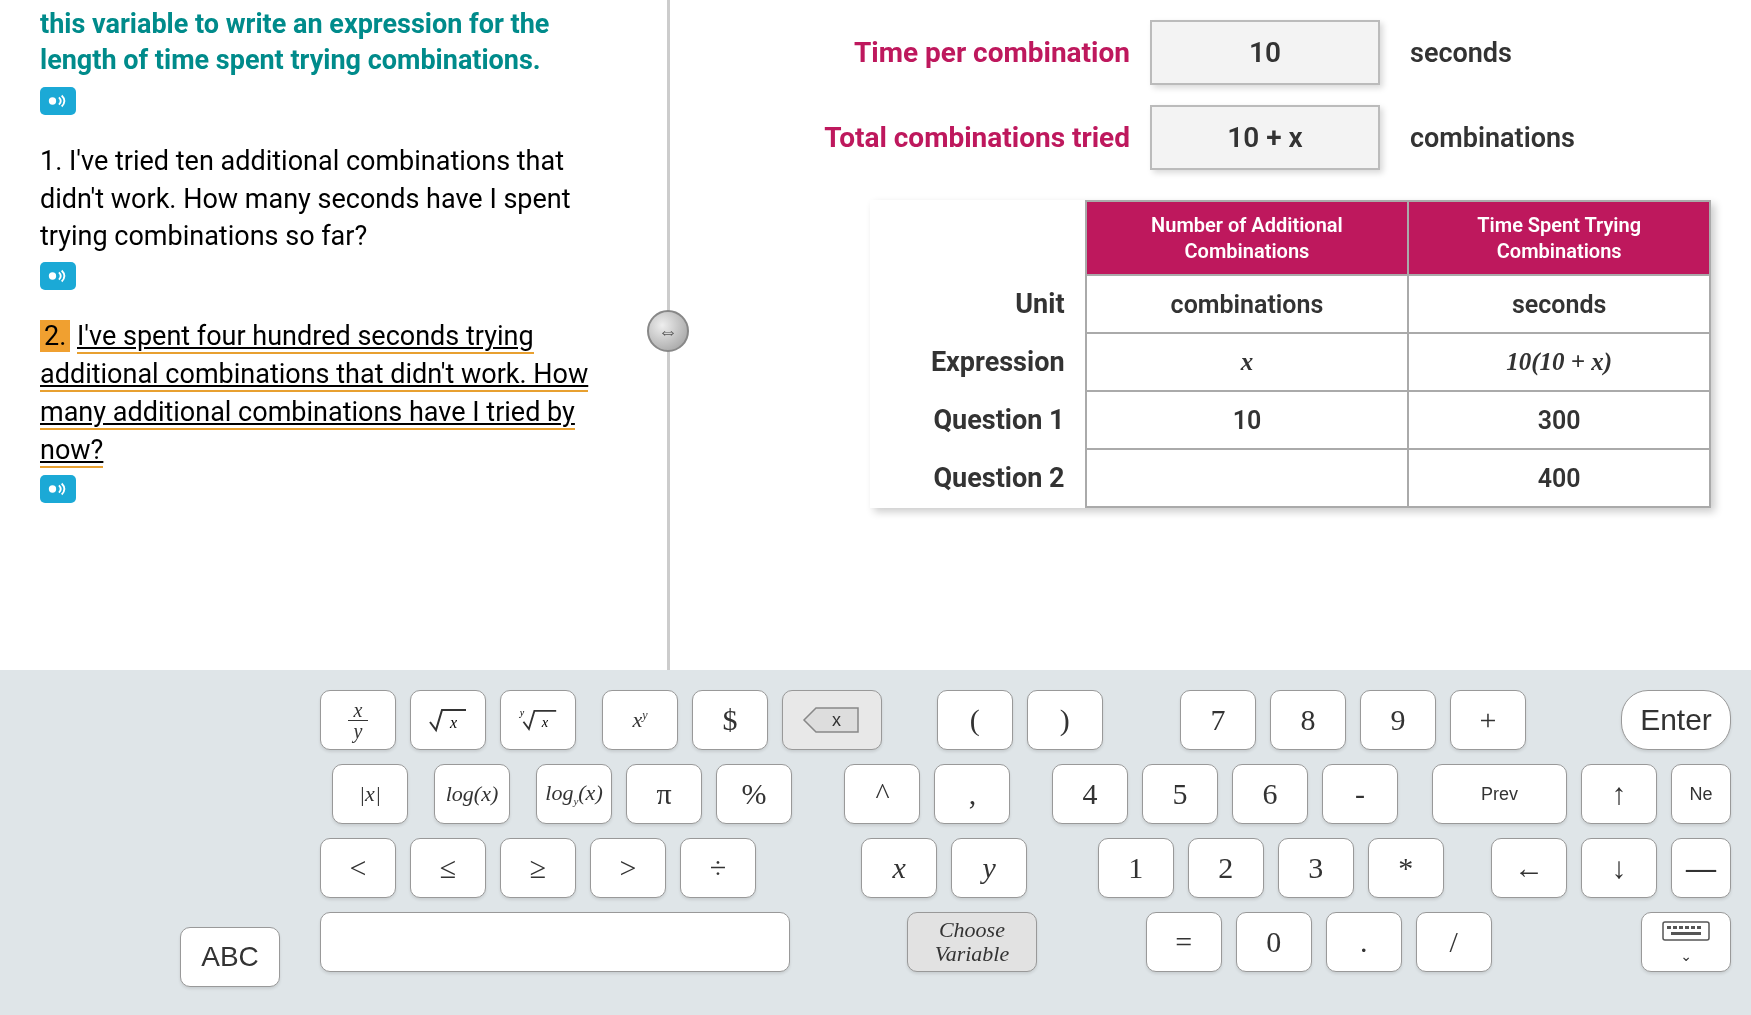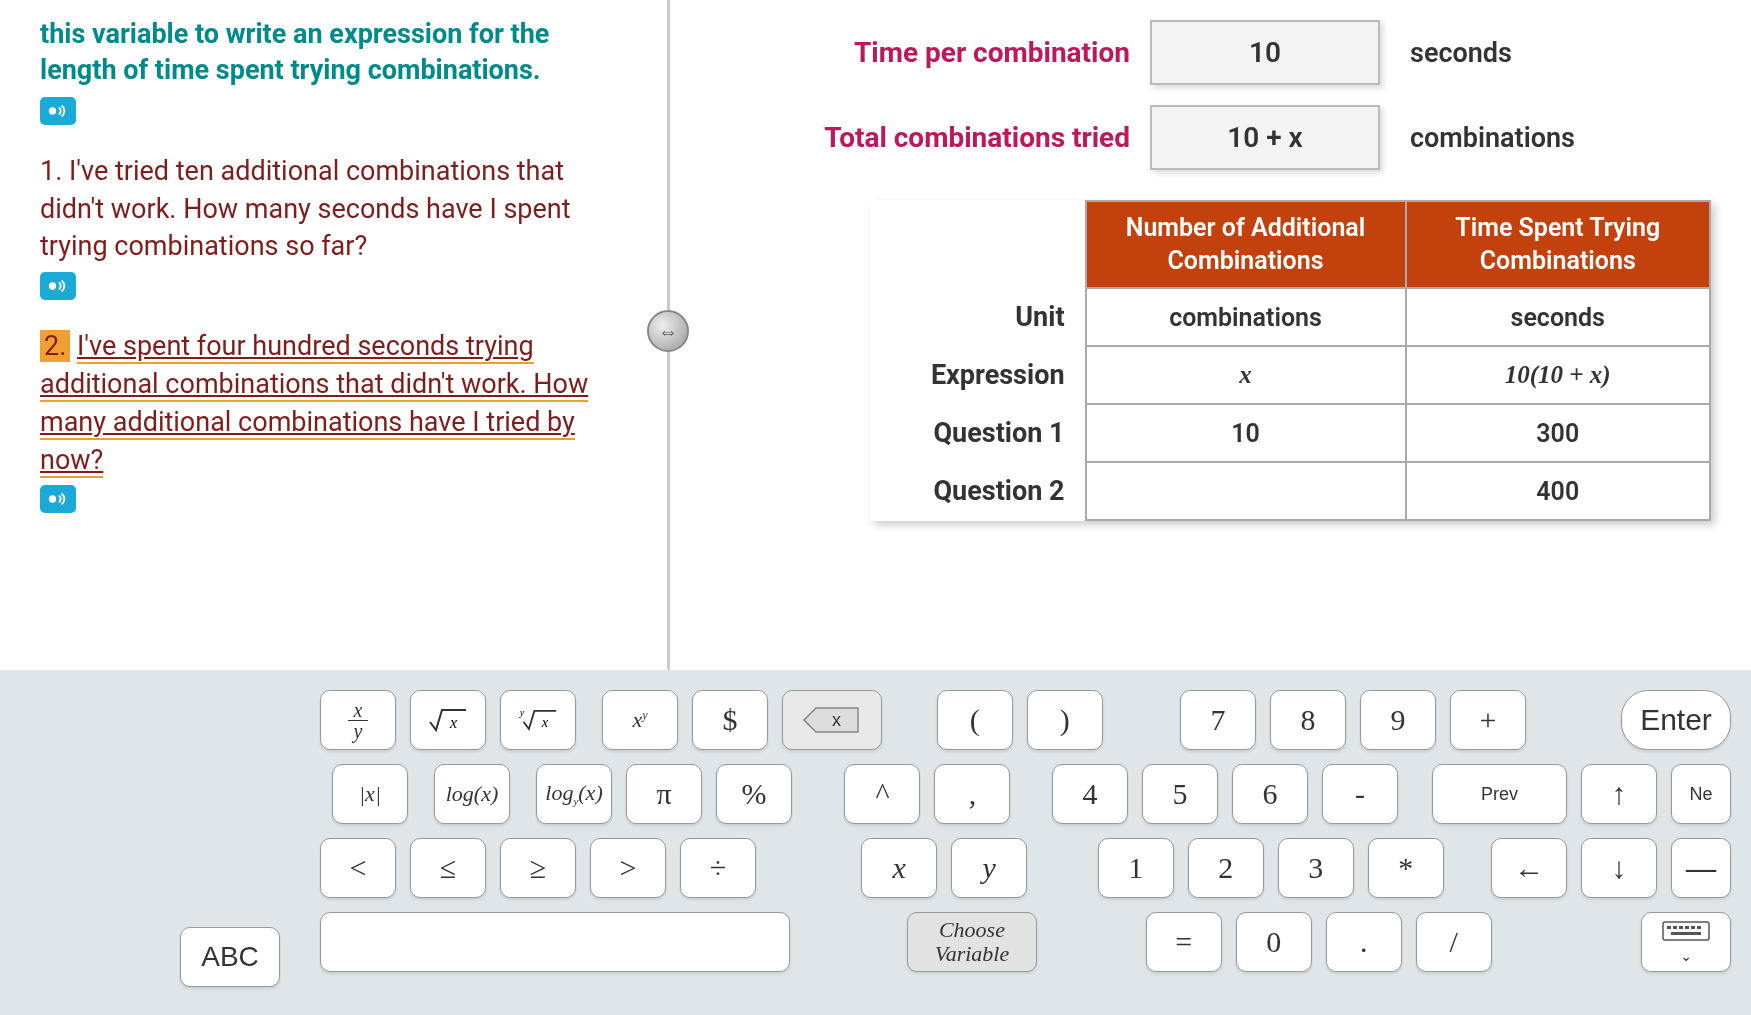--- a/index.html
+++ b/index.html
@@ -1,42 +1,42 @@
 <!DOCTYPE html>
 <html><head>
 <meta charset="utf-8">
 <style>
 * { box-sizing: border-box; margin: 0; padding: 0; }
 body { font-family: -apple-system, BlinkMacSystemFont, "Segoe UI", Roboto, sans-serif; background: #fff; color: #333; width: 1751px; height: 1015px; overflow: hidden; position: relative; }
 
 .top-area { display: flex; height: 670px; }
-.left-panel { width: 670px; padding: 16px 40px 20px 40px; position: relative; border-right: 3px solid #ccc; }
+.left-panel { width: 670px; padding: 6px 40px 20px 40px; position: relative; border-right: 3px solid #ccc; }
 .right-panel { flex: 1; padding: 20px 40px; }
 
 .instruction { color: #008b8b; font-weight: 700; font-size: 27px; line-height: 1.35; margin-bottom: 8px; }
 .audio-icon { display: inline-flex; align-items: center; justify-content: center; width: 36px; height: 28px; background: #1ba9d6; border-radius: 5px; color: #fff; font-size: 16px; }
 .audio-icon svg { width: 22px; height: 18px; fill: #fff; }
 
-.question { font-size: 27px; line-height: 1.4; color: #7f1d1d; margin-top: 28px; }
+.question { font-size: 27px; line-height: 1.4; color: #000000; margin-top: 28px; }
 .question-number { }
 .q2 .num-box { background: #f0a030; padding: 0 4px; }
 .q2 .underline-text { border-bottom: 2px solid #e8a030; text-decoration: underline; }
 
 .divider-handle { position: absolute; right: -22px; top: 310px; width: 42px; height: 42px; border-radius: 50%; background: radial-gradient(circle at 35% 35%, #eee, #999); border: 2px solid #888; display: flex; align-items: center; justify-content: center; font-size: 20px; color: #555; }
 
 .info-rows { margin-bottom: 30px; }
 .info-row { display: flex; align-items: center; margin-bottom: 20px; }
 .info-label { flex: 0 0 440px; text-align: right; font-size: 28px; font-weight: 700; color: #be185d; padding-right: 20px; }
 .info-value-box { width: 230px; height: 65px; background: #f3f3f3; border: 2px solid #bbb; display: flex; align-items: center; justify-content: center; font-size: 28px; font-weight: 600; box-shadow: 3px 3px 6px rgba(0,0,0,0.15); }
 .info-unit { font-size: 27px; font-weight: 600; margin-left: 30px; }
 
 .data-table { border-collapse: collapse; margin-left: 160px; box-shadow: 4px 4px 8px rgba(0,0,0,0.2); }
 .data-table th, .data-table td { border: 2px solid #aaa; padding: 10px 14px; text-align: center; font-size: 25px; font-weight: 600; }
 .data-table .row-label { border: none; background: #fff; text-align: right; padding-right: 20px; font-size: 27px; font-weight: 700; white-space: nowrap; }
-.data-table thead th { background: #c2410c; color: #fff; font-size: 25px; line-height: 1.3; }
+.data-table thead th { background: #be185d; color: #fff; font-size: 20px; line-height: 1.3; }
 .data-table .header-label { border: none; background: #fff; }
 .data-table td.cell { background: #fff; height: 58px; min-width: 230px; }
 .data-table td.cell.empty { background: #fff; }
 
 .keyboard { position: absolute; bottom: 0; left: 0; right: 0; height: 345px; background: #dfe5e8; padding: 20px 20px 20px 180px; }
 .key-row { display: flex; gap: 14px; margin-bottom: 14px; align-items: center; }
 .spacer-sm { width: 60px; }
 .key { background: #fff; border: 1px solid #999; border-radius: 10px; height: 60px; min-width: 76px; display: flex; align-items: center; justify-content: center; font-size: 30px; font-weight: 500; color: #333; font-family: Georgia, serif; cursor: pointer; box-shadow: 0 2px 3px rgba(0,0,0,0.1); font-style: italic; }
 .key.xwide { min-width: 135px; font-style: normal; font-family: -apple-system, sans-serif; font-size: 18px; }
 .key.enter { min-width: 110px; font-style: normal; font-family: -apple-system, sans-serif; border-radius: 27px; }

